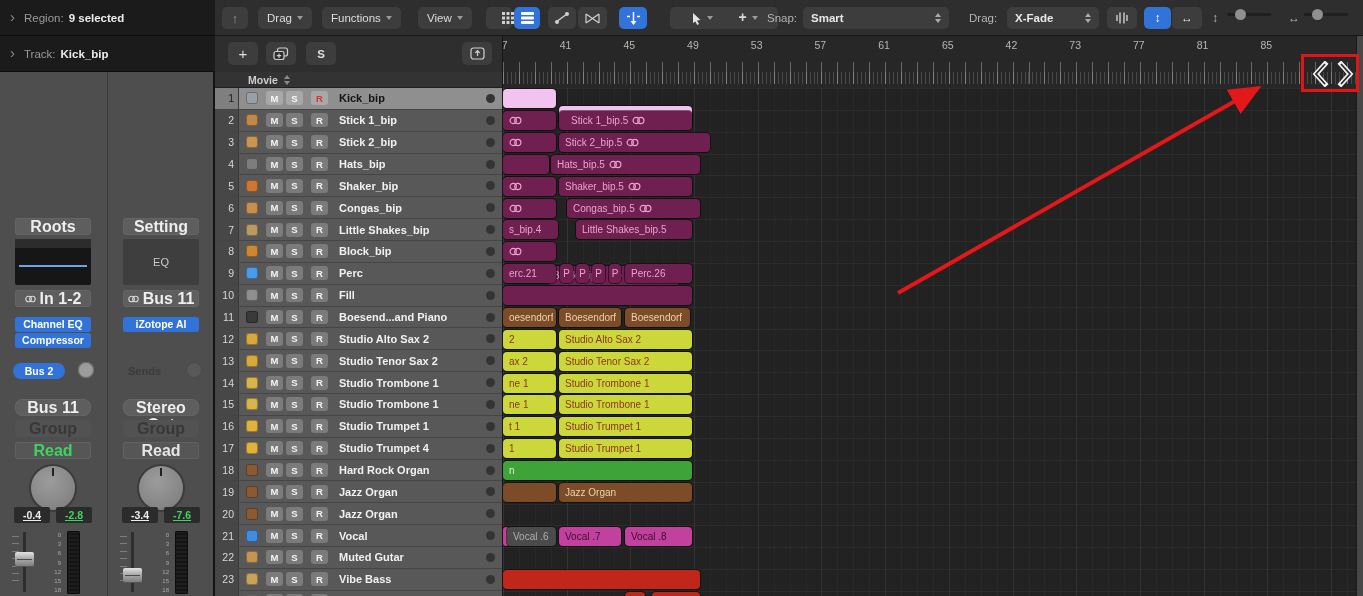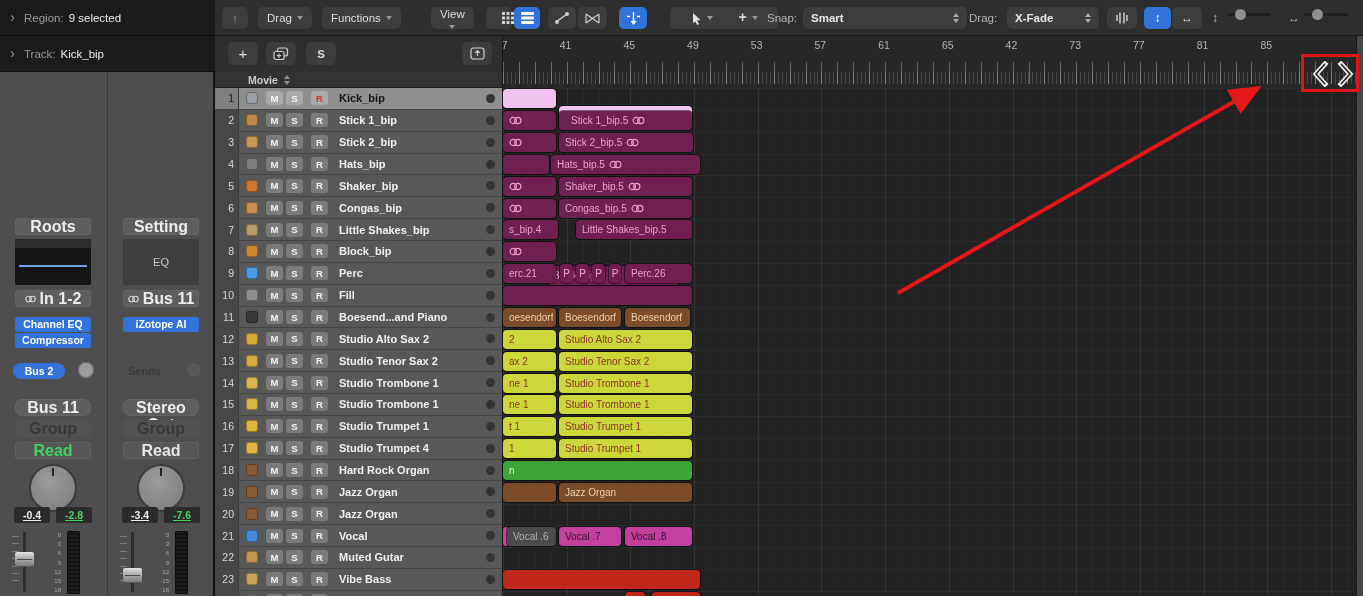--- a/index.html
+++ b/index.html
@@ -6,21 +6,21 @@
   body{width:1363px;height:596px;overflow:hidden;position:relative;background:#262626;
        font-family:"Liberation Sans",sans-serif;-webkit-font-smoothing:antialiased;}
   .abs{position:absolute;}
 
   
   #inspector{left:0;top:0;width:215px;height:596px;background:#1c1c1c;}
   .insp-hdr{position:absolute;left:0;width:215px;height:35px;background:#1b1b1b;border-bottom:1px solid #0d0d0d;
             display:flex;align-items:center;color:#9a9a9a;font-size:11.5px;}
   .insp-hdr .chev{color:#8a8a8a;font-size:15px;margin:0 9px 2px 10px;}
   .insp-hdr .hlabel{margin-right:5px;}
-  .insp-hdr .hval{color:#ececec;font-weight:normal;}
+  .insp-hdr .hval{color:#ececec;font-weight:bold;}
   #strips{position:absolute;left:0;top:72px;width:215px;height:524px;background:#4e4e4e;border-right:2px solid #141414;box-sizing:border-box;}
   .strip{position:absolute;top:0;bottom:0;width:107px;}
   .strip1{left:0;border-right:1px solid #3a3a3a;}
   .strip2{left:108px;}
   .srow{position:absolute;left:15px;width:76px;height:17px;border-radius:4px;background:#5e5e5e;
         color:#ededed;font-size:16px;font-weight:bold;text-align:center;line-height:17px;
         box-shadow:inset 0 0 0 0.5px #6c6c6c;}
   .btn-setting{top:146px;}
   .eq-thumb{position:absolute;left:15px;width:76px;top:167px;height:46px;background:#161616;border-radius:2px;}
   .eq-thumb .tbar{position:absolute;left:0;top:0;width:100%;height:9px;background:#2c2c2c;}
@@ -249,21 +249,21 @@
 <div id="toolbar" class="abs">
   <div class="tbtn" style="left:7px;width:26px;color:#9a9a9a;font-size:13px;">↑</div>
   <div class="tbtn menu" style="left:43px;">
     <span>Drag</span>
       <i class="caret-dn"></i>
   </div>
   <div class="tbtn menu" style="left:107px;">
     <span>Functions</span>
       <i class="caret-dn"></i>
   </div>
-  <div class="tbtn menu" style="left:216px;flex-direction:column;">
+  <div class="tbtn menu" style="left:203px;">
     <span>View</span>
       <i class="caret-dn"></i>
   </div>
   <div class="tbtn" style="left:271px;width:26px;">
       <span class="griddots"></span>
     </div>
   <div class="tbtn blue" style="left:299px;width:26px;">
       <span class="listbars"></span>
     </div>
   <div class="tbtn" style="left:333px;width:28px;">
@@ -289,21 +289,21 @@
     <svg width="11" height="13" viewBox="0 0 11 13">
         <path d="M2 1 L9.5 8 L6 8.6 L8 12 L6.2 13 L4.3 9.4 L2 11 Z" fill="#e4e4e4"></path>
       </svg>
     <i class="caret-dn"></i>
   </div>
   <div class="tbtn menu" style="left:503px;width:42px;">
     <span style="font-size:14px;font-weight:bold;color:#d9d9d9;margin-top:-2px;">+</span>
     <i class="caret-dn"></i>
   </div>
   <div class="tlabel" style="left:552px;">Snap:</div>
-  <div class="dropdown" style="left:588px;width:164px;align-items:center;">
+  <div class="dropdown" style="left:588px;width:146px;align-items:center;">
     <span>Smart</span>
     <span class="spacer"></span>
     <span class="updn">
         <i class="u"></i>
         <i class="d"></i>
       </span>
   </div>
   <div class="tlabel" style="left:754px;">Drag:</div>
   <div class="dropdown" style="left:792px;width:92px;">
     <span>X-Fade</span>
@@ -624,21 +624,21 @@
       </span>
     </div>
     <div class="region magenta" style="left: 0px; width: 53px; top: 44.9392px;">
       <span class="loopicon">
         <svg width="13" height="9" viewBox="0 0 13 9">
           <circle cx="4.2" cy="4.5" r="3.1" fill="none" stroke="currentColor" stroke-width="1.2"></circle>
           <circle cx="8.8" cy="4.5" r="3.1" fill="none" stroke="currentColor" stroke-width="1.2"></circle>
         </svg>
       </span>
     </div>
-    <div class="region magenta" style="left: 56px; width: 134px; top: 44.9392px;">
+    <div class="region magenta" style="left: 56px; width: 151px; top: 44.9392px;">
       <span class="rlabel">Stick 2_bip.5</span>
       <span class="loopicon">
         <svg width="13" height="9" viewBox="0 0 13 9">
           <circle cx="4.2" cy="4.5" r="3.1" fill="none" stroke="currentColor" stroke-width="1.2"></circle>
           <circle cx="8.8" cy="4.5" r="3.1" fill="none" stroke="currentColor" stroke-width="1.2"></circle>
         </svg>
       </span>
     </div>
     <div class="region magenta" style="left: 0px; width: 46px; top: 66.8088px;"></div>
     <div class="region magenta" style="left: 48px; width: 149px; top: 66.8088px;">
@@ -668,21 +668,21 @@
       </span>
     </div>
     <div class="region magenta" style="left: 0px; width: 53px; top: 110.548px;">
       <span class="loopicon">
         <svg width="13" height="9" viewBox="0 0 13 9">
           <circle cx="4.2" cy="4.5" r="3.1" fill="none" stroke="currentColor" stroke-width="1.2"></circle>
           <circle cx="8.8" cy="4.5" r="3.1" fill="none" stroke="currentColor" stroke-width="1.2"></circle>
         </svg>
       </span>
     </div>
-    <div class="region magenta" style="left: 56px; width: 133px; top: 110.548px;">
+    <div class="region magenta" style="left: 64px; width: 133px; top: 110.548px;">
       <span class="rlabel">Congas_bip.5</span>
       <span class="loopicon">
         <svg width="13" height="9" viewBox="0 0 13 9">
           <circle cx="4.2" cy="4.5" r="3.1" fill="none" stroke="currentColor" stroke-width="1.2"></circle>
           <circle cx="8.8" cy="4.5" r="3.1" fill="none" stroke="currentColor" stroke-width="1.2"></circle>
         </svg>
       </span>
     </div>
     <div class="region magenta" style="left: 0px; width: 55px; top: 132.418px;">
       <span class="rlabel">s_bip.4</span>

